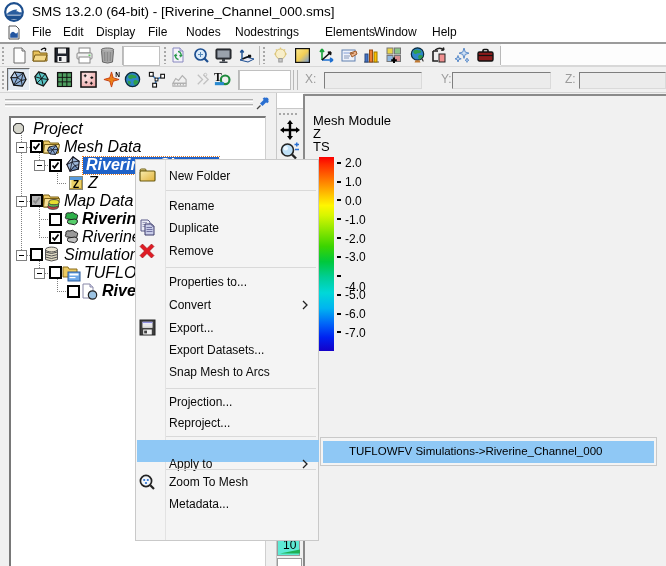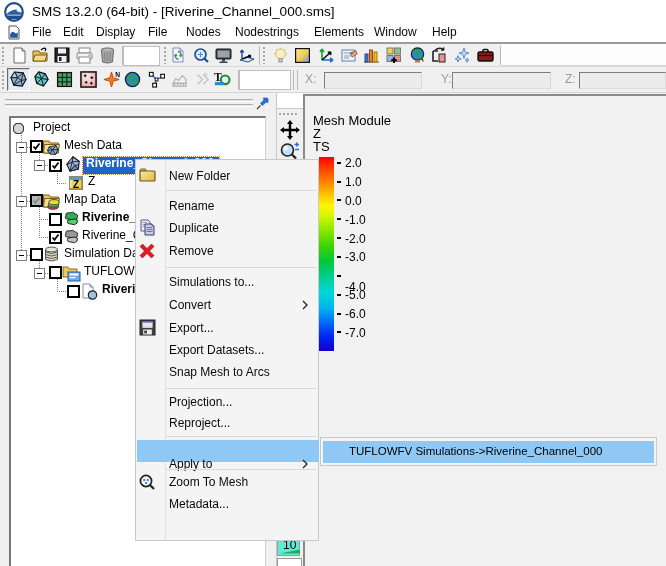--- a/index.html
+++ b/index.html
@@ -19,21 +19,21 @@
 .grip { position:absolute; width:2px; background:repeating-linear-gradient(to bottom,#a8a8a8 0 2px, transparent 2px 4px); }
 .tsep { position:absolute; width:1px; background:#b9b9b9; }
 .ticon { position:absolute; width:17px; height:17px; }
 .whitebox { position:absolute; background:#ffffff; border:1px solid #c0c0c0; }
 .xyzlab { position:absolute; top:5px; font-size:12px; color:#9c9c9c; }
 .xyzbox { position:absolute; top:5px; height:17px; background:#ececec; border-top:1px solid #7e7e7e; border-left:1px solid #7e7e7e; border-right:1px solid #dadada; border-bottom:1px solid #dadada; }
 
 #dock { left:0; top:93px; width:276px; height:473px; background:#f0f0f0; }
 .ridge { position:absolute; left:5px; width:248px; height:3px; border-top:1px solid #b0b0b0; border-bottom:1px solid #ffffff; background:#e3e3e3; }
 #tree { left:9px; top:116px; width:257px; height:450px; background:#ffffff; border-top:2px solid #787878; border-left:2px solid #787878; border-right:1px solid #cfcfcf; }
-.trow { position:absolute; height:18px; font-size:12px; color:#000; white-space:nowrap; }
+.trow { position:absolute; height:18px; font-size:16px; color:#000; white-space:nowrap;font-style:italic; }
 .cb { position:absolute; width:13px; height:13px; border:2px solid #000; background:#fff; }
 .exp { position:absolute; width:11px; height:11px; border:1px solid #808080; background:#fff; }
 .exp:before { content:""; position:absolute; left:2px; top:4px; width:5px; height:1px; background:#000; }
 .doth { position:absolute; height:1px; background-image:repeating-linear-gradient(to right,#808080 0 1px, transparent 1px 2px); }
 .dotv { position:absolute; width:1px; background-image:repeating-linear-gradient(to bottom,#808080 0 1px, transparent 1px 2px); }
 
 #vsplit { left:276px; top:93px; width:1px; height:473px; background:#c8c8c8; }
 #vtbwhite { left:277px; top:93px; width:27px; height:15px; background:#ffffff; }
 #vtb { left:277px; top:108px; width:26px; height:458px; background:#f0f0f0; border-top:1px solid #c8c8c8; }
 #gframe-v { left:303px; top:94px; width:2px; height:472px; background:#8a8a8a; }
@@ -70,21 +70,21 @@
   <svg class="abs" style="left:7px; top:3px" width="15" height="15" viewBox="0 0 15 15">
       <path d="M2 1 L9 1 L12 4 L12 14 L2 14 Z" fill="#fdfdfd" stroke="#555" stroke-width="1"></path>
       <path d="M3.2 9 Q5.5 5.5 7.5 7.5 Q9.5 9.5 10.8 7 L10.8 12.8 L3.2 12.8 Z" fill="#2456a0"></path>
     </svg>
   <span class="mitem" style="left:32px">File</span>
   <span class="mitem" style="left:63px">Edit</span>
   <span class="mitem" style="left:96px">Display</span>
   <span class="mitem" style="left:148px">File</span>
   <span class="mitem" style="left:186px">Nodes</span>
   <span class="mitem" style="left:235px">Nodestrings</span>
-  <span class="mitem" style="left:314px">Elements</span>
+  <span class="mitem" style="left:325px">Elements</span>
   <span class="mitem" style="left:374px">Window</span>
   <span class="mitem" style="left:432px">Help</span>
 </div>
 <div class="abs" id="menuline"></div>
 <div class="abs" id="tb1">
   <div class="grip" style="left:2px; top:3px; height:17px"></div>
   <svg class="ticon" style="left:11px; top:3px" viewBox="0 0 17 17">
       <path d="M3 1 L11 1 L14 4 L14 16 L3 16 Z" fill="#fdfdfd" stroke="#6a6a6a" stroke-width="1"></path>
       <path d="M11 1 L11 4 L14 4" fill="#e0e0e0" stroke="#6a6a6a" stroke-width="1"></path>
     </svg>
@@ -483,21 +483,21 @@
       <span class="lbl">Duplicate</span>
     </div>
   <div class="mi" style="top:80px">
       <svg style="position:absolute;left:2px;top:2px" width="18" height="18" viewBox="0 0 18 18">
         <path d="M2 4.5 L4.5 2 L9 6.5 L13.5 2 L16 4.5 L11.5 9 L16 13.5 L13.5 16 L9 11.5 L4.5 16 L2 13.5 L6.5 9 Z" fill="#e01b24" stroke="#9a0a10" stroke-width="0.6"></path>
       </svg>
       <span class="lbl">Remove</span>
     </div>
   <div class="msep" style="top:107px"></div>
   <div class="mi" style="top:111px">
-      <span class="lbl">Simulations to...</span>
+      <span class="lbl">Properties to...</span>
     </div>
   <div class="mi" style="top:134px">
       <span class="lbl">Convert</span>
       <svg class="marrow" style="top:6px" width="6" height="10" viewBox="0 0 6 10">
         <path d="M1 1 L5 5 L1 9" stroke="#222" stroke-width="1.3" fill="none"></path>
       </svg>
     </div>
   <div class="mi" style="top:179px">
       <span class="lbl">Export Datasets...</span>
     </div>

